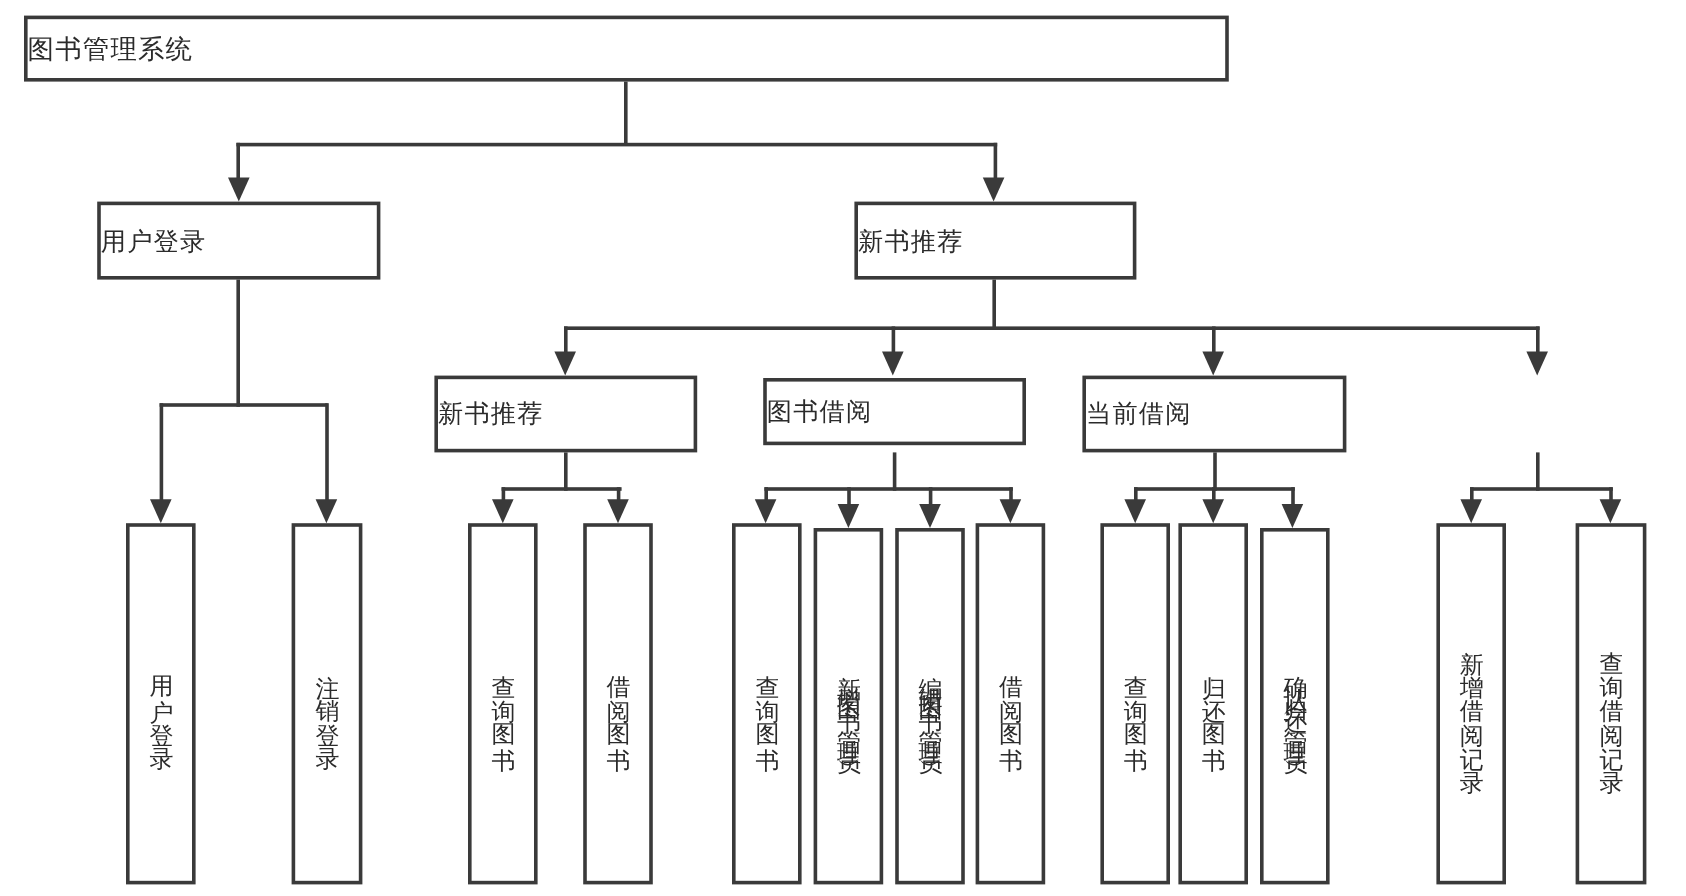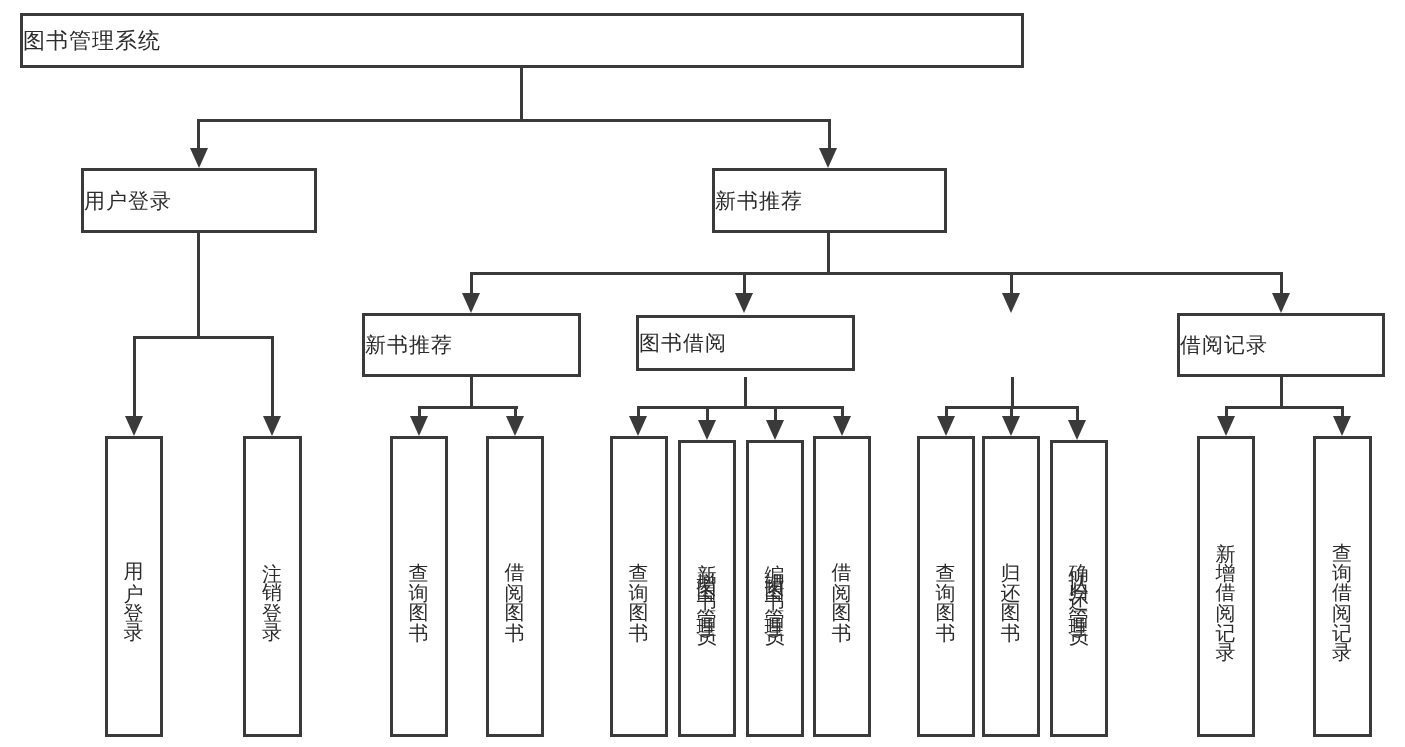--- a/index.html
+++ b/index.html
@@ -57,24 +57,24 @@
   </div>
 
   <div class="box" style="left:362px;top:313px;width:219px;height:64px;">
     <span>新书推荐</span>
   </div>
 
   <div class="box" style="left:636px;top:315px;width:219px;height:56px;">
     <span>图书借阅</span>
   </div>
 
+  <div class="box" style="left:902px;top:313px;width:220px;height:64px;">
+    <span>当前借阅</span>
+  </div>
 
-  <div class="box" style="left:1177px;top:313px;width:208px;height:64px;">
-    <span>借阅记录</span>
-  </div>
 
   <div class="vbox" style="left:105px;top:436px;width:58px;height:301px;">
     <span>用户登录</span>
   </div>
   <div class="vbox" style="left:243px;top:436px;width:59px;height:301px;">
     <span>注销登录</span>
   </div>
 
   <div class="vbox" style="left:390px;top:436px;width:58px;height:301px;">
     <span>查询图书</span>

